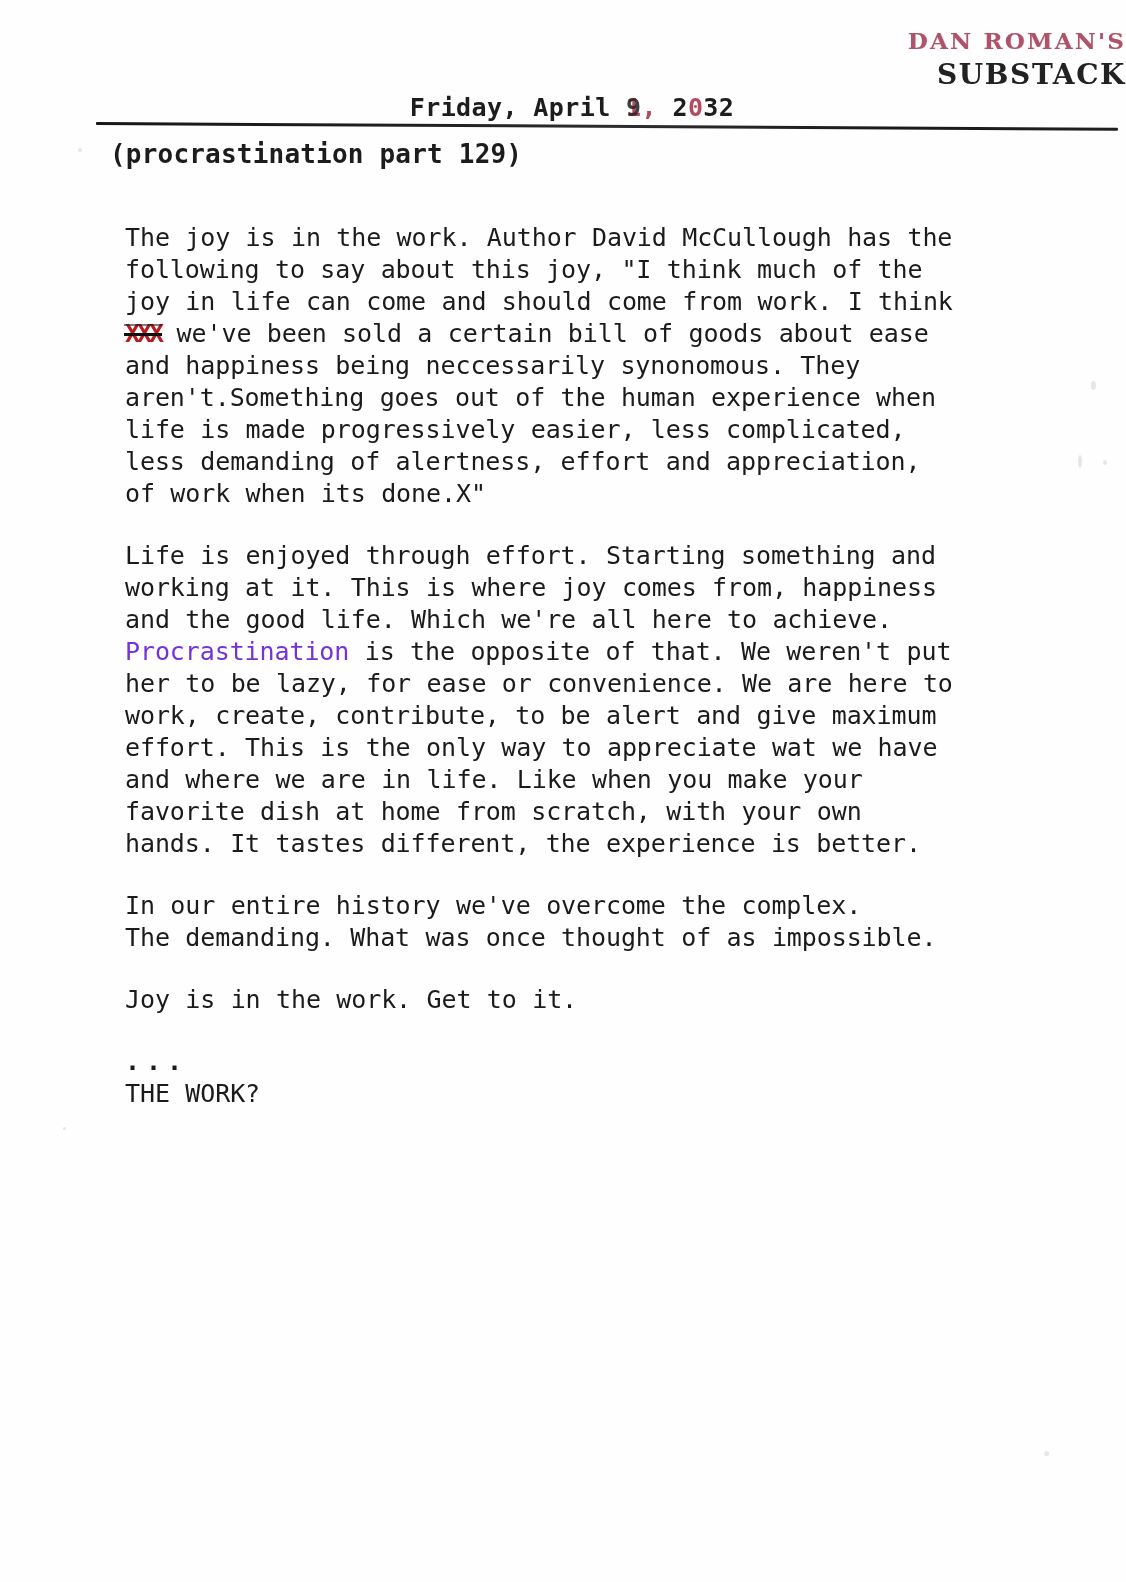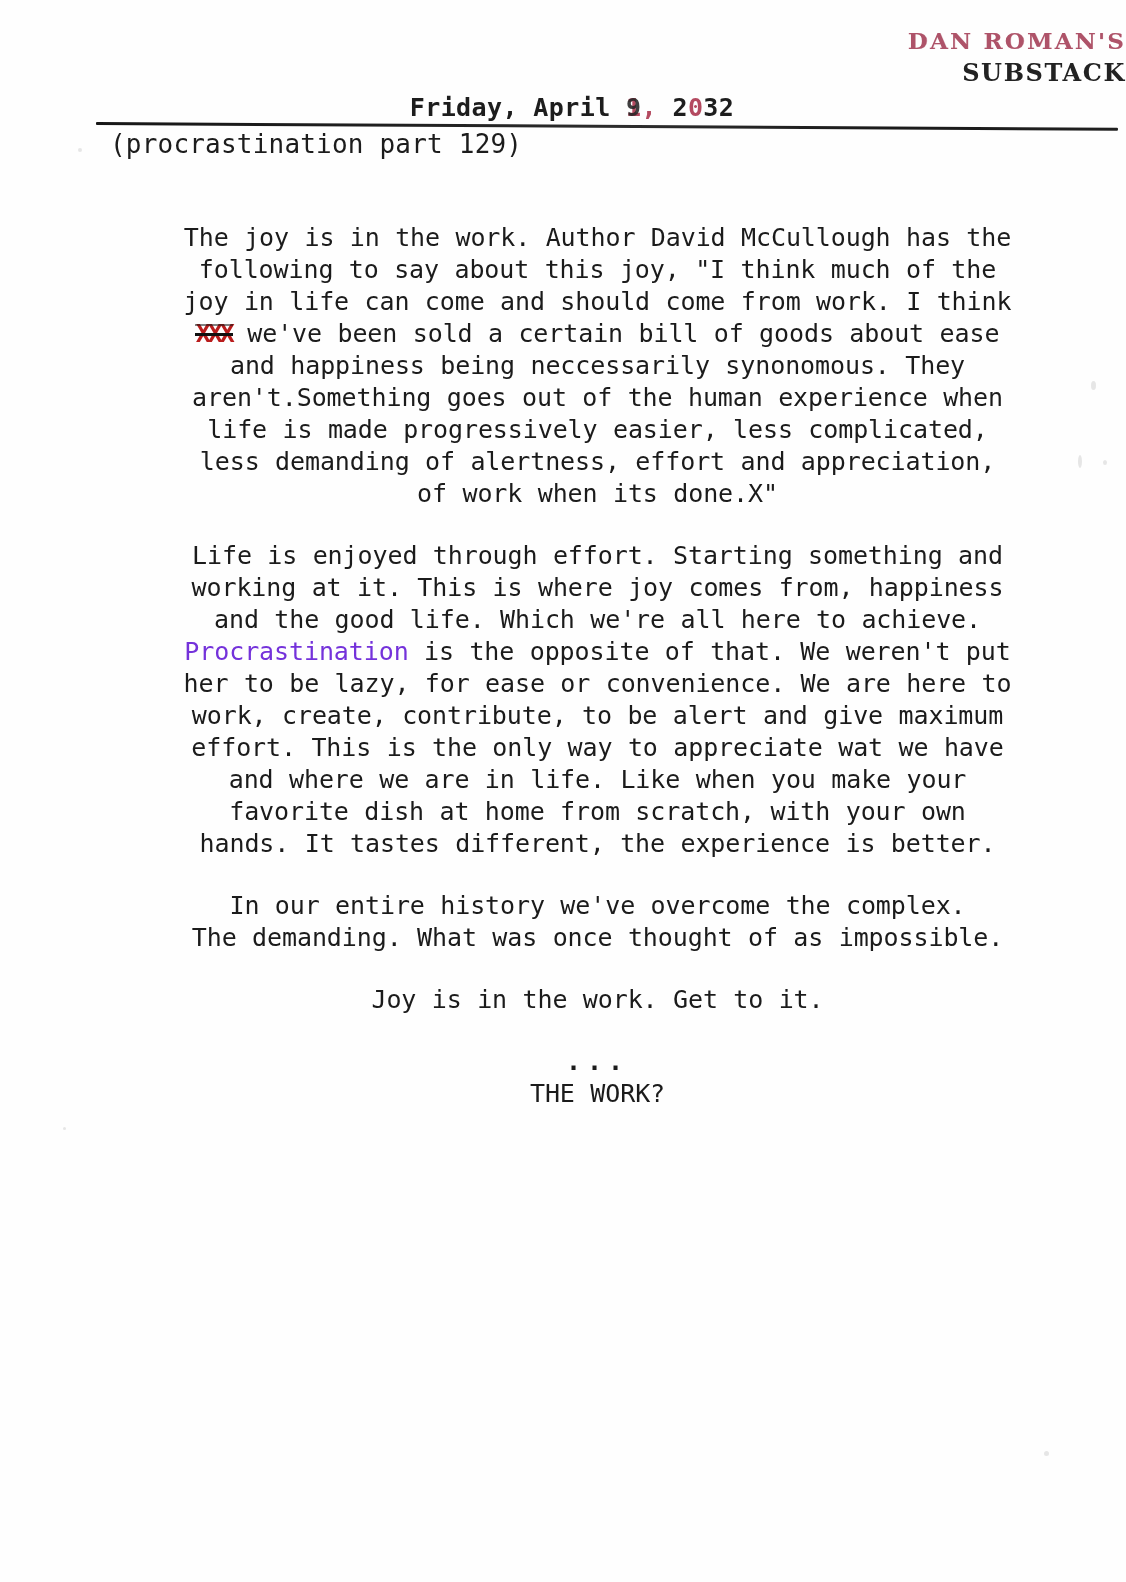--- a/index.html
+++ b/index.html
@@ -36,21 +36,21 @@
     letter-spacing: 2.2px;
     color: #a8475e;
     line-height: 1.28;
     text-shadow: 0.4px 0.3px 0 rgba(168,71,94,0.35);
     opacity: 0.93;
   }
 
   .masthead-sub {
     font-family: "DejaVu Serif", "Liberation Serif", serif;
     font-weight: 700;
-    font-size: 24px;
+    font-size: 28px;
     letter-spacing: 1.6px;
     color: #222222;
     line-height: 1.3;
     margin-top: 2px;
   }
 
   .dateline {
     position: absolute;
     top: 93px;
     left: 0;
@@ -112,45 +112,44 @@
     font-size: 26px;
     font-weight: 700;
     letter-spacing: 0.2px;
     color: #b2586c;
     line-height: 1.28;
     white-space: pre;
   }
 
   .doc-subtitle {
     font-size: 26px;
-    font-weight: 400;
+    font-weight: 700;
     letter-spacing: 0.2px;
     color: #1c1c1c;
     line-height: 1.3;
-    margin-top: 4px;
+    margin-top: 14px;
     white-space: pre;
   }
 
   
   .body-copy {
     position: absolute;
     top: 222px;
     left: 110px;
     width: 960px;
   }
 
   .para {
     margin: 0 0 30px 15px;
     font-size: 25px;
     line-height: 32px;
     letter-spacing: -0.1px;
     color: #1b1b1b;
     white-space: pre-wrap;
     word-spacing: 0.5px;
-    text-align: center;
   }
 
   .para:last-child { margin-bottom: 0; }
 
   .para .line { display: block; white-space: pre; }
 
   
   .red-word {
     color: #6d28d9;
     opacity: 0.95;

